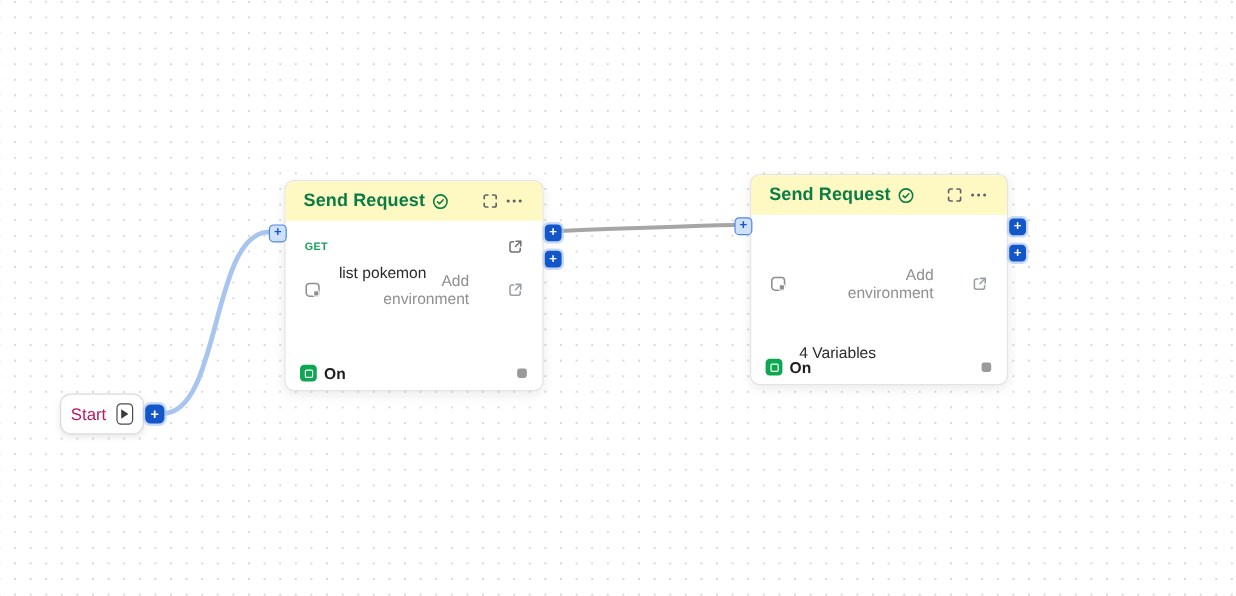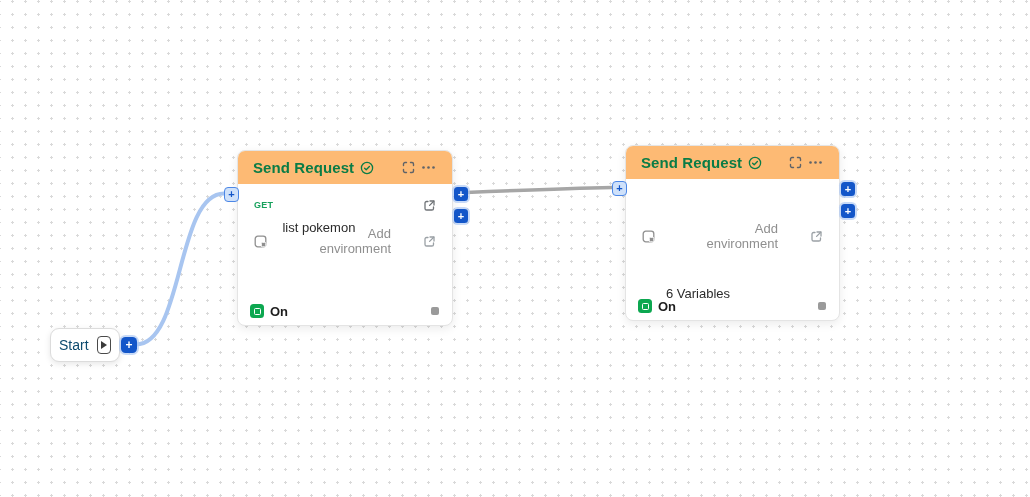--- a/index.html
+++ b/index.html
@@ -14,37 +14,37 @@
   .edge-blue{stroke:#a8c5f0;stroke-width:4;fill:none;stroke-linecap:round;}
   .edge-gray{stroke:#a6a6a6;stroke-width:3.5;fill:none;stroke-linecap:round;}
 
   
   .start-node{
     position:absolute;left:50px;top:328px;width:70px;height:34px;z-index:2;
     background:#fff;border:1px solid #dcdcdc;border-radius:9px;
     box-shadow:0 2px 6px rgba(0,0,0,.10);
     display:flex;align-items:center;padding:0 8px;gap:8px;box-sizing:border-box;
   }
-  .start-label{font-size:14px;color:#0c4a6e;}
+  .start-label{font-size:14px;color:#be185d;}
   .play-btn{
     width:18px;height:18px;border:1.5px solid #4a4a4a;border-radius:4px;
     display:flex;align-items:center;justify-content:center;box-sizing:border-box;background:#fff;cursor:pointer;
   }
   .play-tri{width:0;height:0;border-left:6px solid #3a3a3a;border-top:4px solid transparent;border-bottom:4px solid transparent;margin-left:1px;}
 
   
   .card{
     position:absolute;width:216px;height:176px;z-index:2;
     background:#fff;border:1px solid #e4e4e4;border-radius:8px;
     box-shadow:0 3px 10px rgba(0,0,0,.08);box-sizing:border-box;
   }
   .card1{left:237px;top:150px;}
   .card2{left:625px;top:145px;width:215px;}
   .card-header{
-    position:absolute;top:0;left:0;right:0;height:33px;background:#fdba74;
+    position:absolute;top:0;left:0;right:0;height:33px;background:#fef9c3;
     border-radius:7px 7px 0 0;display:flex;align-items:center;
     padding:0 16px 0 15px;gap:6px;box-sizing:border-box;
   }
   .card-title{font-size:15px;font-weight:bold;color:#0a7c46;letter-spacing:.1px;}
   .hdr-spacer{flex:1;}
   .icon{display:inline-flex;align-items:center;justify-content:center;}
   .row{
     position:absolute;left:16px;right:16px;height:20px;
     display:flex;align-items:center;gap:9px;font-size:13px;color:#2b2b2b;text-align:right;
   }
@@ -214,21 +214,21 @@
       <span class="icon ext">
         <svg width="13" height="13" viewBox="0 0 13 13" fill="none" stroke="#9aa0a5" stroke-width="1.3" stroke-linecap="round" stroke-linejoin="round">
             <path d="M5 2.5 H3.6 C2.7 2.5 2 3.2 2 4.1 V9.4 C2 10.3 2.7 11 3.6 11 H8.9 C9.8 11 10.5 10.3 10.5 9.4 V8"></path>
             <path d="M7 2 H11 V6"></path>
             <path d="M10.7 2.3 L6.6 6.4"></path>
           </svg>
       </span>
     </div>
 
     <div class="row row3">
-      <span class="dark-text">6 Variables</span>
+      <span class="dark-text">4 Variables</span>
     </div>
 
     <div class="footer">
       <span class="toggle">
         <span class="toggle-inner"></span>
       </span>
       <span class="status">On</span>
       <span class="resize-handle"></span>
     </div>
 

